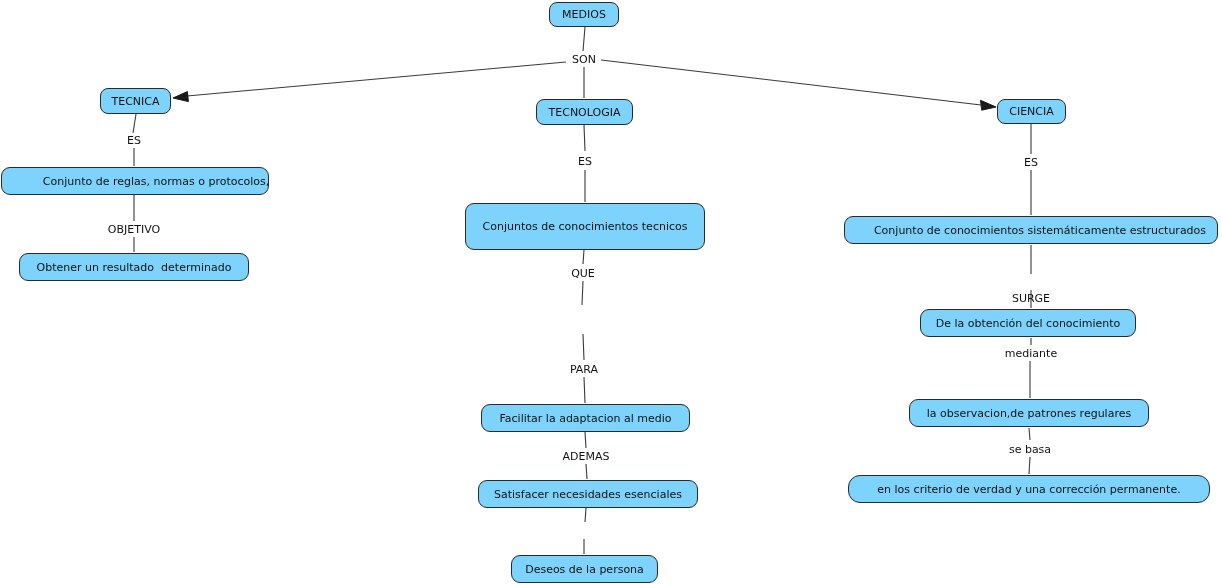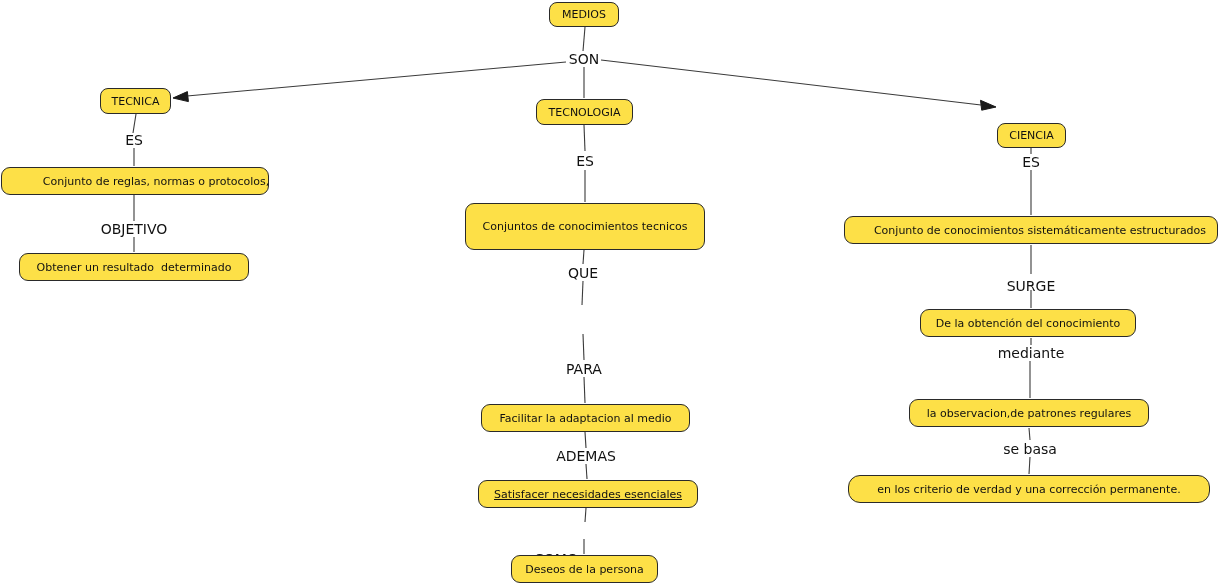--- a/index.html
+++ b/index.html
@@ -18,34 +18,34 @@
     z-index: 1;
   }
   .cline { stroke: #3a3a3a; stroke-width: 1.1; fill: none; }
   .ahead { fill: #1a1a1a; stroke: #1a1a1a; }
   .node {
     position: absolute;
     box-sizing: border-box;
     display: flex;
     align-items: center;
     justify-content: center;
-    background: #fde047;
+    background: #7dd3fc;
     border: 1.2px solid #2a2a2a;
     border-radius: 9px;
     font-size: 11px;
     color: #111111;
     white-space: pre;
     z-index: 2;
     text-align: center;
   }
   .node.concept { border-radius: 8px; }
   .link-label {
     position: absolute;
     transform: translate(-50%, -50%);
-    font-size: 14px;
+    font-size: 11px;
     color: #111111;
     white-space: pre;
     z-index: 2;
   }
 </style>
 </head>
 <body>
 
 <div class="canvas">
 
@@ -89,27 +89,27 @@
   <span class="link-label" style="left:134px; top:229px;">OBJETIVO</span>
   <div class="node" style="left:19px; top:253px; width:230px; height:28px;">Obtener un resultado  determinado</div>
 
   <div class="node concept" style="left:536px; top:99px; width:97px; height:26px;">TECNOLOGIA</div>
   <span class="link-label" style="left:585px; top:161px;">ES</span>
   <div class="node" style="left:465px; top:203px; width:240px; height:47px;">Conjuntos de conocimientos tecnicos</div>
   <span class="link-label" style="left:583px; top:273px;">QUE</span>
   <span class="link-label" style="left:584px; top:369px;">PARA</span>
   <div class="node" style="left:481px; top:404px; width:209px; height:28px;">Facilitar la adaptacion al medio</div>
   <span class="link-label" style="left:586px; top:456px;">ADEMAS</span>
-  <div class="node" style="left:478px; top:480px; width:220px; height:28px;text-decoration:underline;">Satisfacer necesidades esenciales</div>
+  <div class="node" style="left:478px; top:480px; width:220px; height:28px;">Satisfacer necesidades esenciales</div>
   <span class="link-label" style="left:556px; top:531px;margin-top:28px;">COMO</span>
   <div class="node" style="left:511px; top:555px; width:147px; height:28px;">Deseos de la persona</div>
 
-  <div class="node concept" style="left:997px; top:99px; width:69px; height:25px;margin-top:24px;">CIENCIA</div>
+  <div class="node concept" style="left:997px; top:99px; width:69px; height:25px;">CIENCIA</div>
   <span class="link-label" style="left:1031px; top:162px;">ES</span>
   <div class="node" style="left:844px; top:216px; width:374px; height:28px;padding-left:18px;">Conjunto de conocimientos sistemáticamente estructurados</div>
-  <span class="link-label" style="left:1031px; top:286px;">SURGE</span>
+  <span class="link-label" style="left:1031px; top:298px;">SURGE</span>
   <div class="node" style="left:920px; top:309px; width:216px; height:28px;">De la obtención del conocimiento</div>
   <span class="link-label" style="left:1031px; top:353px;">mediante</span>
   <div class="node" style="left:909px; top:399px; width:240px; height:28px;">la observacion,de patrones regulares</div>
   <span class="link-label" style="left:1030px; top:449px;">se basa</span>
   <div class="node" style="left:848px; top:475px; width:362px; height:28px;border-radius:12px;">en los criterio de verdad y una corrección permanente.</div>
 
 </div>
 
 </body></html>

